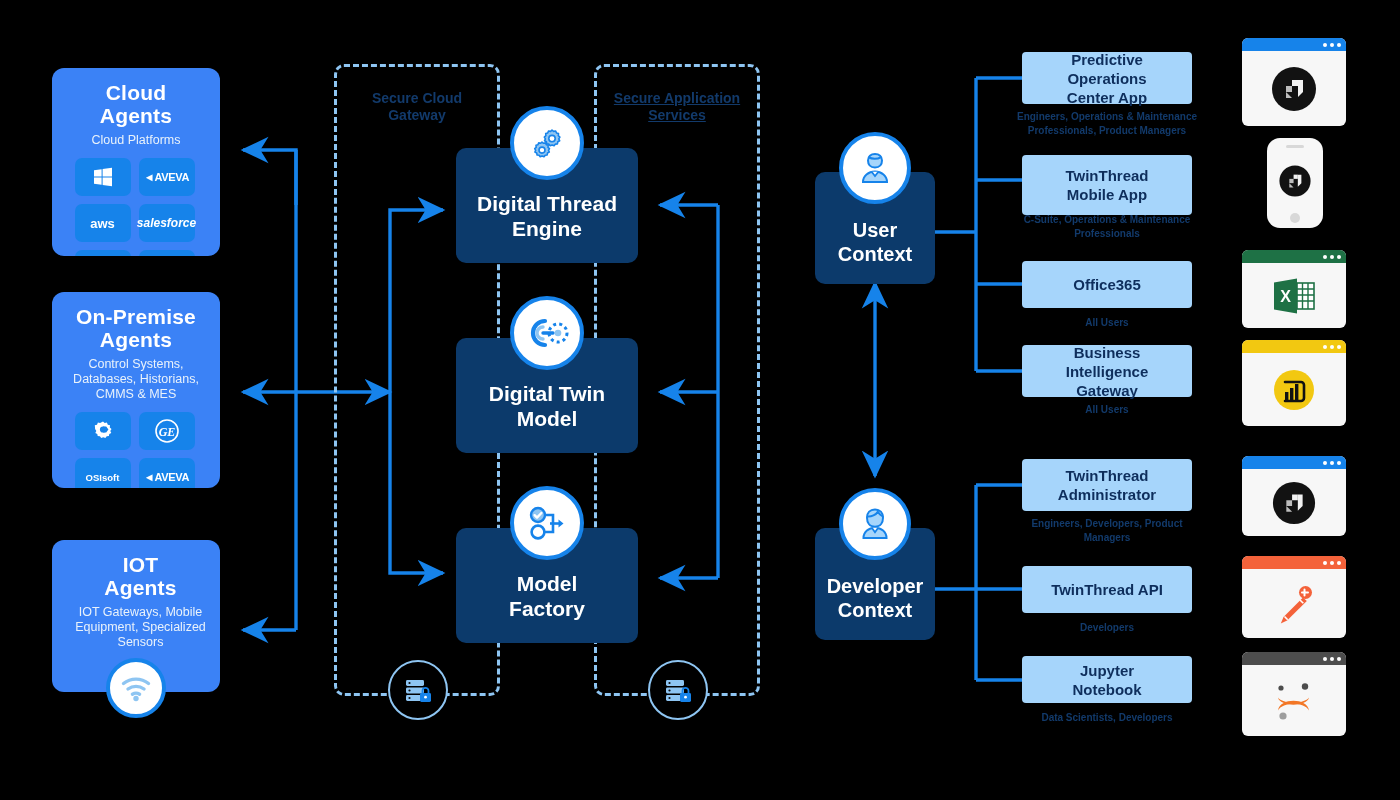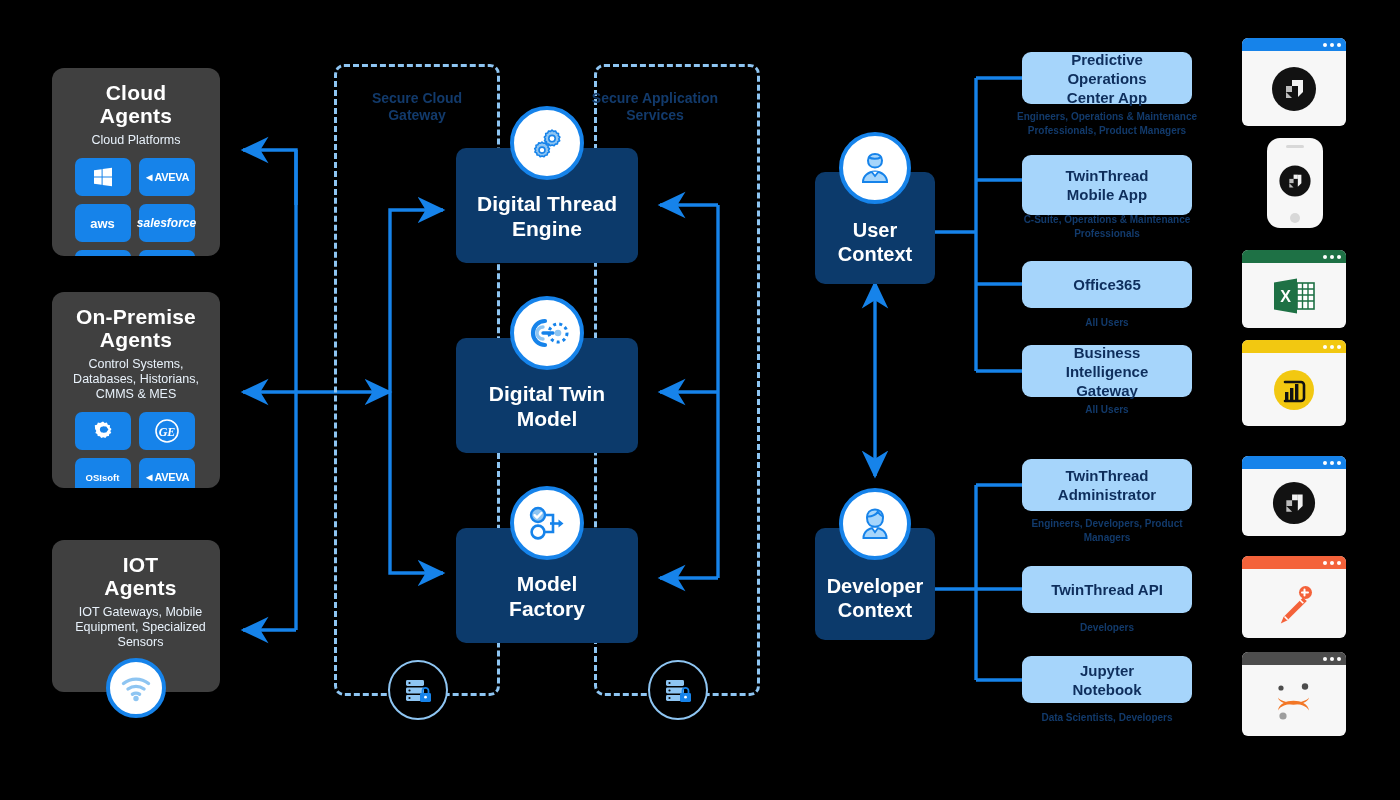--- a/index.html
+++ b/index.html
@@ -7,21 +7,21 @@
     width: 1400px; height: 800px;
     background: #000000;
     font-family: "Liberation Sans", sans-serif;
     overflow: hidden;
   }
   #stage { position: relative; width: 1400px; height: 800px; }
 
   
   .agent-card {
     position: absolute;
-    background: #404040;
+    background: #3b82f6;
     border-radius: 12px;
     overflow: hidden;
     text-align: center;
   }
   .agent-title {
     color: #FFFFFF;
     font-weight: bold;
     font-size: 21px;
     line-height: 23px;
     letter-spacing: .2px;
@@ -111,21 +111,21 @@
     transform: translateX(-50%);
     width: 72px; height: 72px; border-radius: 50%;
     background: #fff; border: 4px solid #1683EA;
     display: flex; align-items: center; justify-content: center;
   }
 
   
   .app-box {
     position: absolute;
     background: #A6D5FB;
-    border-radius: 9px;
+    border-radius: 4px;
     display: flex; align-items: center; justify-content: center;
     color: #0E2E5C; font-weight: bold;
     font-size: 15px; line-height: 19px; text-align: center;
     padding: 0 22px;
   }
   .app-caption {
     position: absolute;
     color: #123A6B; font-weight: bold;
     font-size: 10px; line-height: 14px;
     text-align: center;
@@ -281,21 +281,21 @@
       </svg>
     </div>
   </div>
 
   <div class="dashed-zone" style="left:334px; top:64px; width:166px; height:632px;"></div>
   <div class="zone-label" style="left:327px; top:90px;">
     <span>Secure Cloud</span><br><span>Gateway</span>
   </div>
 
   <div class="dashed-zone" style="left:594px; top:64px; width:166px; height:632px;"></div>
-  <div class="zone-label" style="left:565px; top:90px;">
+  <div class="zone-label" style="left:587px; top:90px;text-decoration:underline;">
     <span>Secure Application</span><br><span>Services</span>
   </div>
 
   <div style="position:absolute;left:388px;top:660px;width:60px;height:60px;border-radius:50%;background:#000;border:2.5px solid #8EC5F2;display:flex;align-items:center;justify-content:center;">
     <svg width="32" height="32" viewBox="0 0 32 32">
       <g fill="#8EC5F2">
         <rect x="4" y="6" width="18" height="6" rx="1.4"></rect>
         <rect x="4" y="13.5" width="18" height="6" rx="1.4"></rect>
         <rect x="4" y="21" width="18" height="6" rx="1.4"></rect>
       </g>

